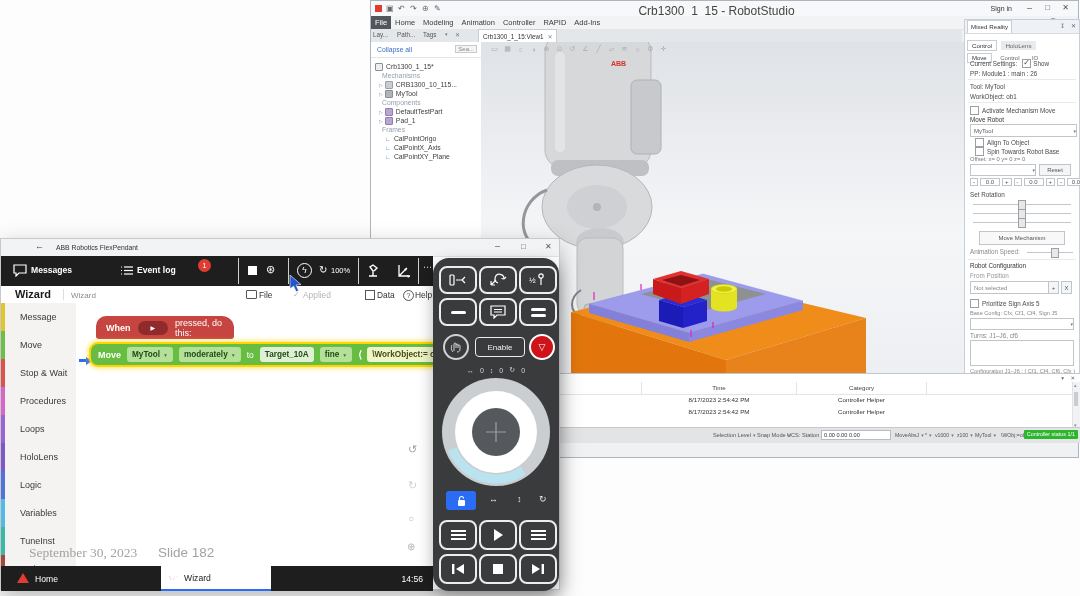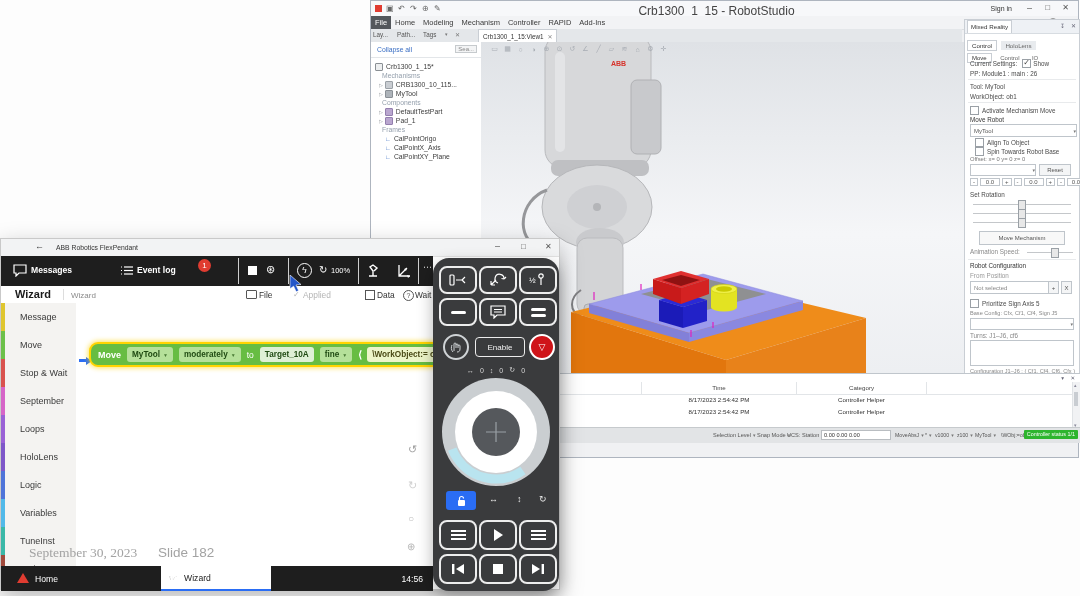--- a/index.html
+++ b/index.html
@@ -57,21 +57,21 @@
       <span class="a" style="right:66px;top:4px;font-size:7px;color:#333;">Sign in</span>
       <span class="a" style="right:46px;top:2px;font-size:9px;color:#555;">–</span>
       <span class="a" style="right:28px;top:2px;font-size:8px;color:#555;">□</span>
       <span class="a" style="right:9px;top:2px;font-size:8px;color:#555;">✕</span>
     </div>
 
     <div class="a f" style="left:0;top:15px;right:0;height:13px;background:#f2f3f5;border-bottom:1px solid #dcdee2;">
       <span class="rs-tab" style="background:#53575c;color:#fff;height:13px;line-height:13px;">File</span>
       <span class="rs-tab">Home</span>
       <span class="rs-tab">Modeling</span>
-      <span class="rs-tab">Mechanism</span>
+      <span class="rs-tab">Animation</span>
       <span class="rs-tab">Controller</span>
       <span class="rs-tab">RAPID</span>
       <span class="rs-tab">Add-Ins</span>
       <span class="a" style="right:40px;top:1px;font-size:8px;color:#777;">⌄</span>
       <span class="a" style="right:20px;top:2px;font-size:7px;color:#777;border:1px solid #999;border-radius:50%;width:8px;height:8px;text-align:center;line-height:8px;">?</span>
     </div>
 
     <div class="a" style="left:0;top:28px;right:116px;height:13px;background:#e4e7ea;border-bottom:1px solid #c9ced4;">
       <span class="a" style="left:2px;top:2px;font-size:6.3px;color:#555;">Lay...</span>
       <span class="a" style="left:26px;top:2px;font-size:6.3px;color:#555;">Path...</span>
@@ -402,52 +402,59 @@
       <span class="a" style="left:14px;top:2px;font-size:11px;font-weight:bold;color:#1a1a1a;">Wizard</span>
       <div class="a" style="left:62px;top:3px;height:11px;width:1px;background:#ddd;"></div>
       <span class="a" style="left:70px;top:5px;font-size:8px;color:#8a8a8a;">Wizard</span>
       <span class="a" style="left:245px;top:4px;width:9px;height:7px;border:1px solid #555;border-radius:1px;"></span>
       <span class="a" style="left:258px;top:4px;font-size:8.4px;color:#333;">File</span>
       <span class="a" style="left:292px;top:4px;font-size:8px;color:#b5b5b5;">✓</span>
       <span class="a" style="left:302px;top:4px;font-size:8.4px;color:#b5b5b5;">Applied</span>
       <span class="a" style="left:364px;top:4px;width:8px;height:8px;border:1px solid #555;"></span>
       <span class="a" style="left:376px;top:4px;font-size:8.4px;color:#333;">Data</span>
       <span class="a" style="left:402px;top:4px;width:9px;height:9px;border:1px solid #555;border-radius:50%;font-size:7px;text-align:center;line-height:9px;color:#555;">?</span>
-      <span class="a" style="left:414px;top:4px;font-size:8.4px;color:#333;">Wait</span>
+      <span class="a" style="left:414px;top:4px;font-size:8.4px;color:#333;">Help</span>
     </div>
 
     <div class="a" style="left:0;top:64px;width:75px;height:263px;background:#f4f3f1;border-right:1px solid #e5e3e0;">
       <div class="strip" style="top:0;background:#dfc62f;"></div>
       <div class="strip" style="top:28px;background:#6cc04a;"></div>
       <div class="strip" style="top:56px;background:#d9534f;"></div>
       <div class="strip" style="top:84px;background:#d666c8;"></div>
       <div class="strip" style="top:112px;background:#9a62d6;"></div>
       <div class="strip" style="top:140px;background:#7e57c9;"></div>
       <div class="strip" style="top:168px;background:#4f74d9;"></div>
       <div class="strip" style="top:196px;background:#52b9e9;"></div>
       <div class="strip" style="top:224px;background:#3bb8a8;"></div>
       <div class="strip" style="top:252px;background:#a14a3c;"></div>
       <span class="cat-label" style="top:9px;">Message</span>
       <span class="cat-label" style="top:37px;">Move</span>
       <span class="cat-label" style="top:65px;">Stop &amp; Wait</span>
-      <span class="cat-label" style="top:93px;">September</span>
+      <span class="cat-label" style="top:93px;">Procedures</span>
       <span class="cat-label" style="top:121px;">Loops</span>
       <span class="cat-label" style="top:149px;">HoloLens</span>
       <span class="cat-label" style="top:177px;">Logic</span>
       <span class="cat-label" style="top:205px;">Variables</span>
       <span class="cat-label" style="top:233px;">TuneInst</span>
       <span class="cat-label" style="top:261px;">Script</span>
     </div>
 
     <div class="a" style="left:75px;top:64px;width:357px;height:263px;background:#fff;overflow:hidden;">
 
       <div class="a" style="left:3px;top:48px;">
         <div style="width:7px;height:3px;background:#2a6df4;display:inline-block;vertical-align:middle;"></div><div style="display:inline-block;vertical-align:middle;width:0;height:0;border-left:6px solid #2a6df4;border-top:4px solid transparent;border-bottom:4px solid transparent;"></div>
       </div>
 
+      <div class="a f" style="left:20px;top:13px;width:138px;height:23px;background:#c64540;border-radius:10px 12px 3px 3px;padding-left:10px;gap:7px;box-sizing:border-box;">
+        <span style="color:#fff;font-size:9px;font-weight:bold;">When</span>
+        <span class="f" style="width:34px;height:14px;background:#8f2b2c;border-radius:8px;justify-content:center;">
+          <span style="color:#fff;font-size:6px;">▶</span>
+        </span>
+        <span style="color:#fff;font-size:9px;">pressed, do this:</span>
+      </div>
 
       <div class="a f" style="left:13px;top:39px;width:352px;height:25px;background:#67bd42;border:2px solid #ffd400;border-radius:9px;
             box-shadow:0 0 5px 1px rgba(255,212,0,.65);padding-left:7px;box-sizing:border-box;overflow:hidden;">
         <span style="color:#fff;font-size:9px;font-weight:bold;margin-right:6px;">Move</span>
         <span class="chip">
             <span>MyTool</span>
             <span class="car">▼</span>
           </span>
         <span class="chip">
             <span>moderately</span>

